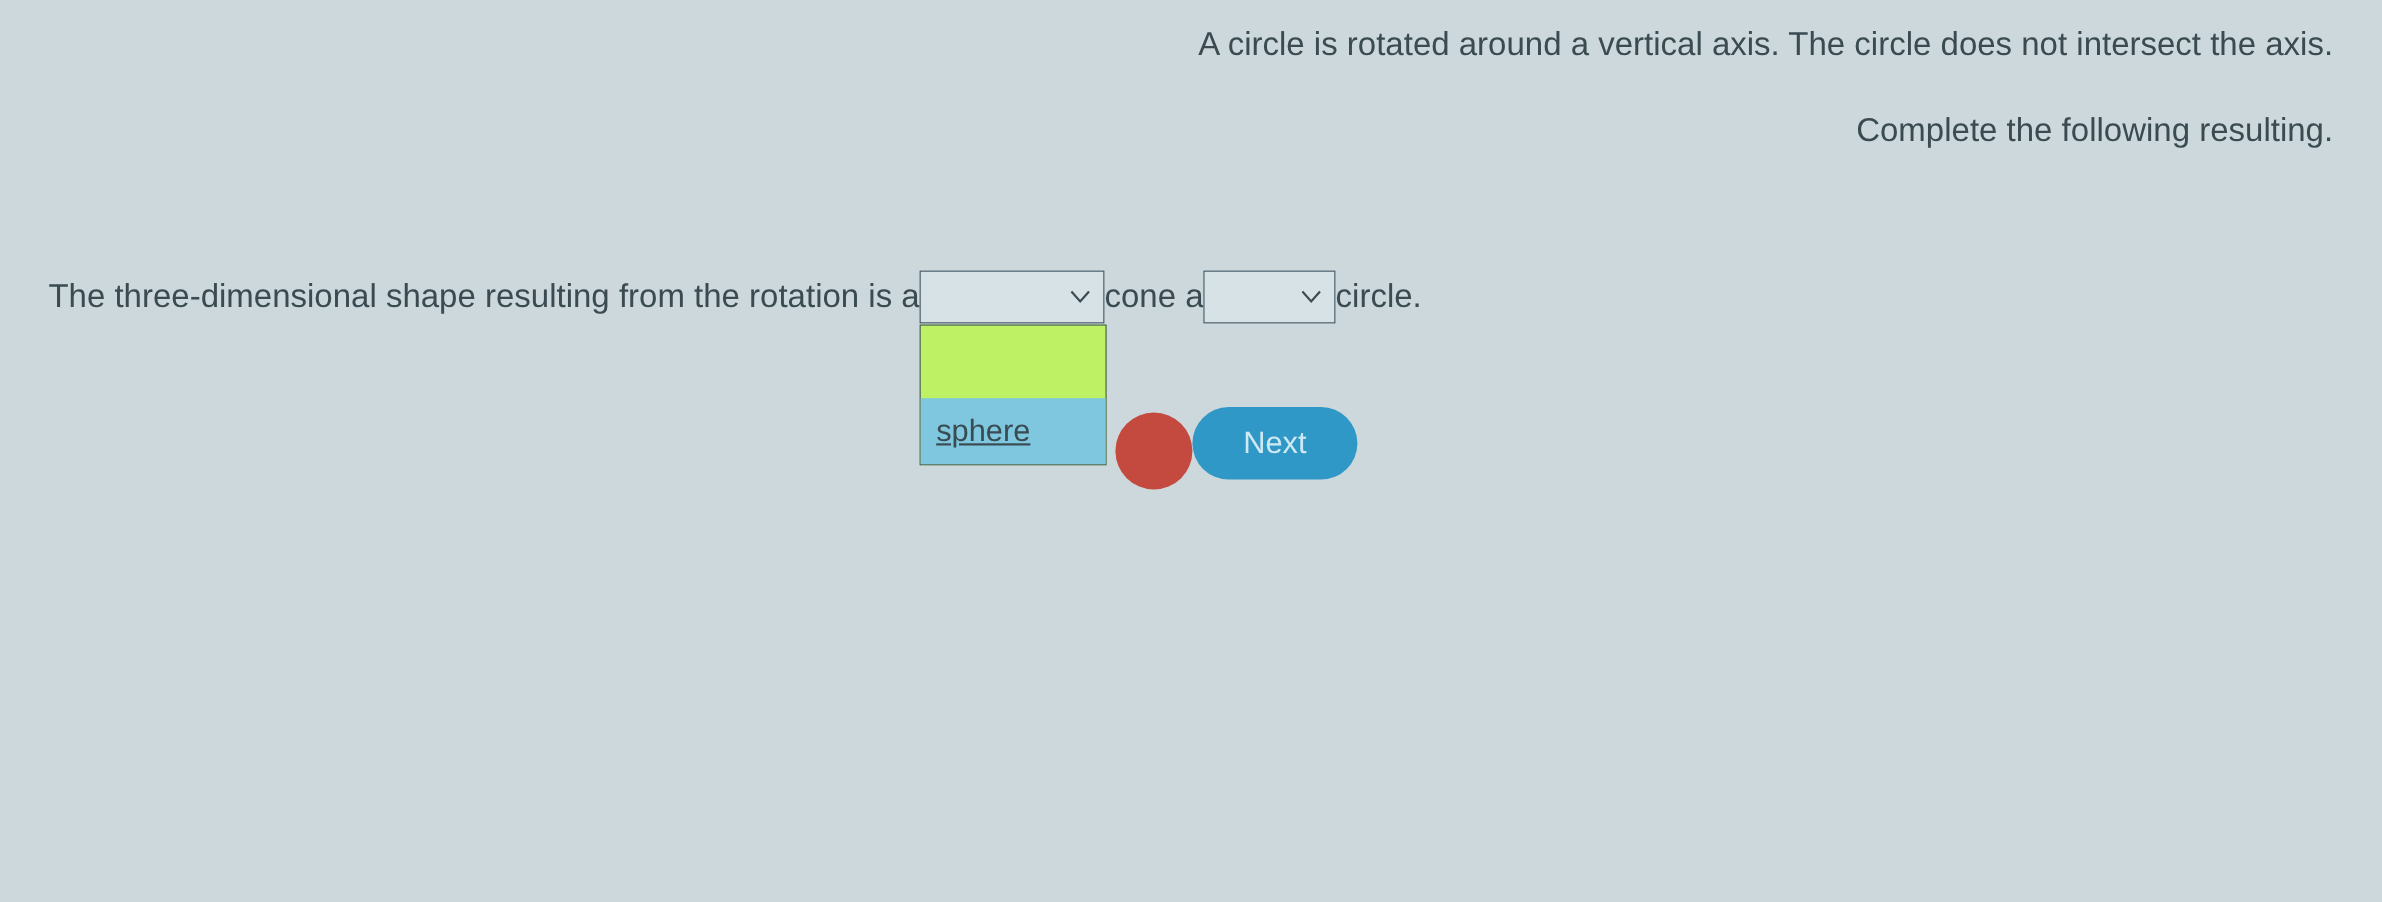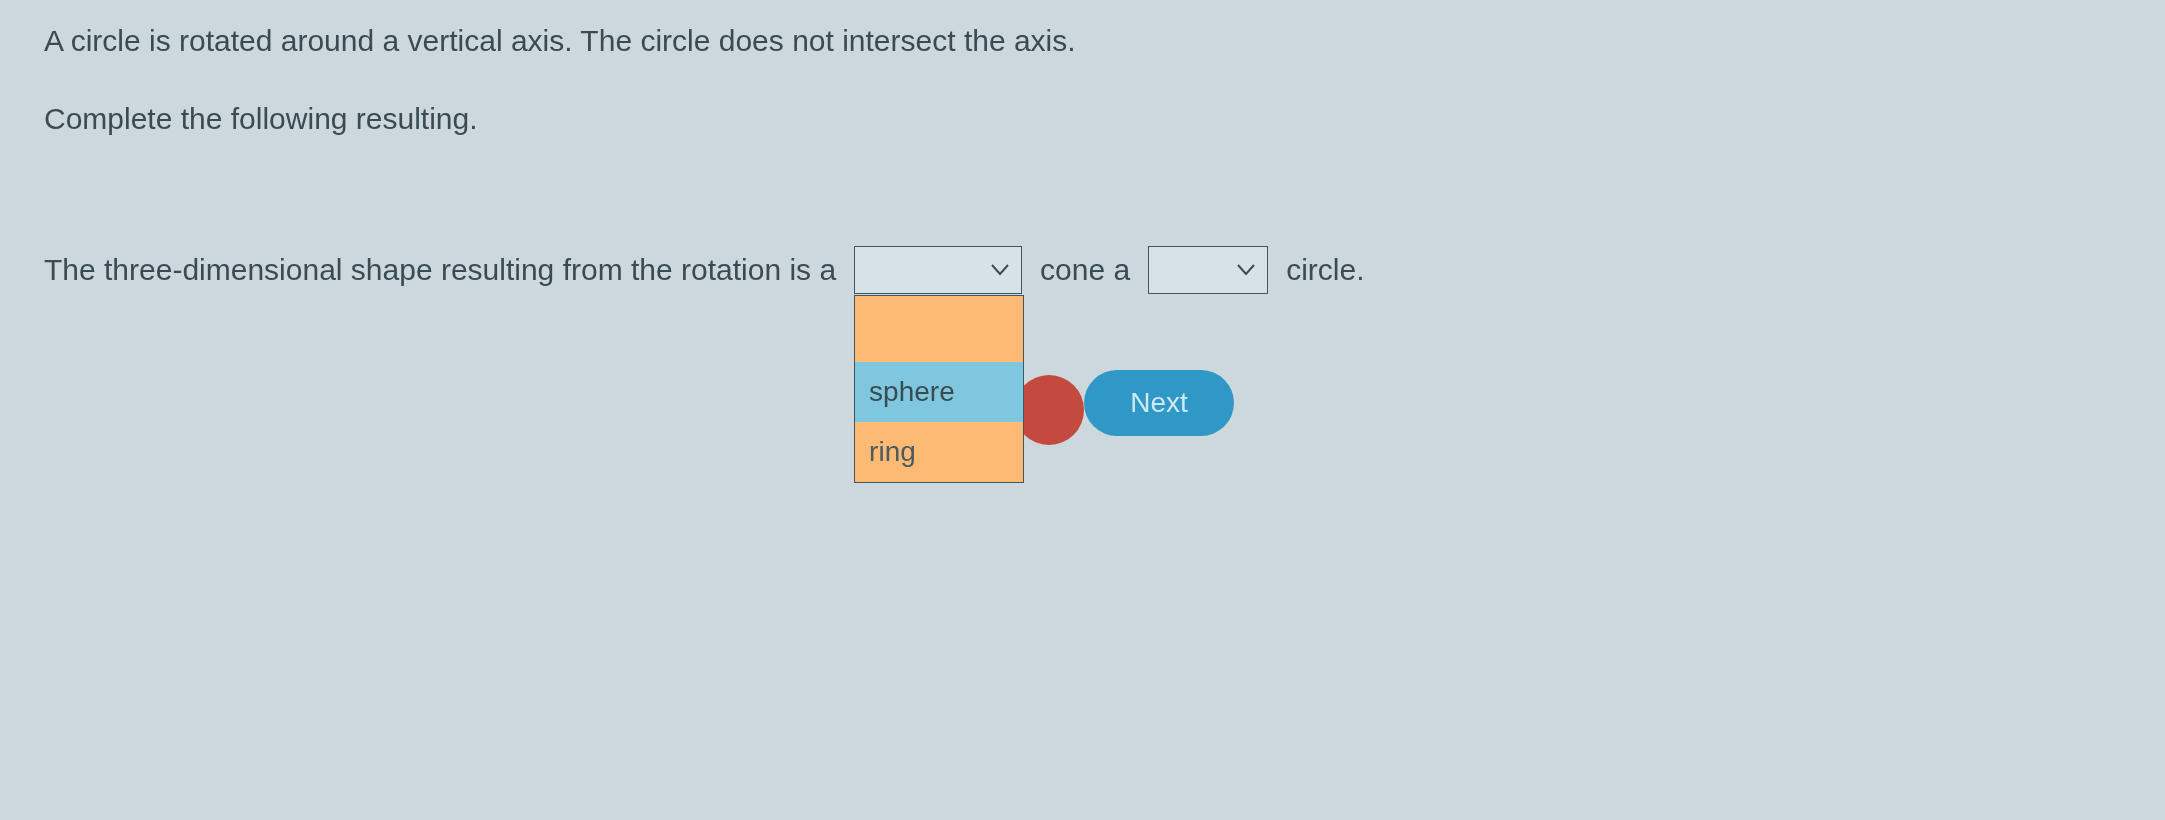--- a/index.html
+++ b/index.html
@@ -9,25 +9,26 @@
     background: #cdd8dc;
     font-family: Arial, Helvetica, sans-serif;
     font-size: 30px;
     color: #3a4b52;
     padding: 24px 44px;
     position: relative;
     overflow: hidden;
   }
   .line {
     margin-bottom: 44px;
+    text-align: right;
   }
   .statement-row {
     display: flex;
     align-items: center;
-    gap: 18px;
+    gap: 0;
     margin-top: 110px;
     flex-wrap: nowrap;
   }
   .statement-text {
     white-space: nowrap;
   }
   .select-box {
     position: relative;
     border: 1px solid #3f5660;
     background: #d7e2e6;
@@ -50,22 +51,23 @@
     display: inline-flex;
     align-items: center;
     justify-content: center;
   }
   .dropdown {
     position: absolute;
     top: 48px;
     left: -1px;
     width: 170px;
     border: 1px solid #3f5660;
-    background: #fdba74;
+    background: #bef264;
     z-index: 10;
+    text-decoration: underline;
   }
   .dropdown .blank {
     height: 66px;
     border-bottom: 0px solid transparent;
   }
   .dropdown .option {
     padding: 14px 14px;
     font-size: 28px;
     color: #4a5b62;
     cursor: pointer;
@@ -112,21 +114,20 @@
 
   <span class="select-box select-shape">
     <span class="chevron">
       <svg width="18" height="12" viewBox="0 0 18 12">
           <path d="M1 1 L9 10 L17 1" fill="none" stroke="#3a4b52" stroke-width="2"></path>
         </svg>
     </span>
     <div class="dropdown">
       <div class="blank option"></div>
       <div class="option highlight">sphere</div>
-      <div class="option">ring</div>
     </div>
   </span>
 
   <span class="statement-text">cone a</span>
 
   <span class="select-box select-center">
     <span class="chevron">
       <svg width="18" height="12" viewBox="0 0 18 12">
           <path d="M1 1 L9 10 L17 1" fill="none" stroke="#3a4b52" stroke-width="2"></path>
         </svg>

